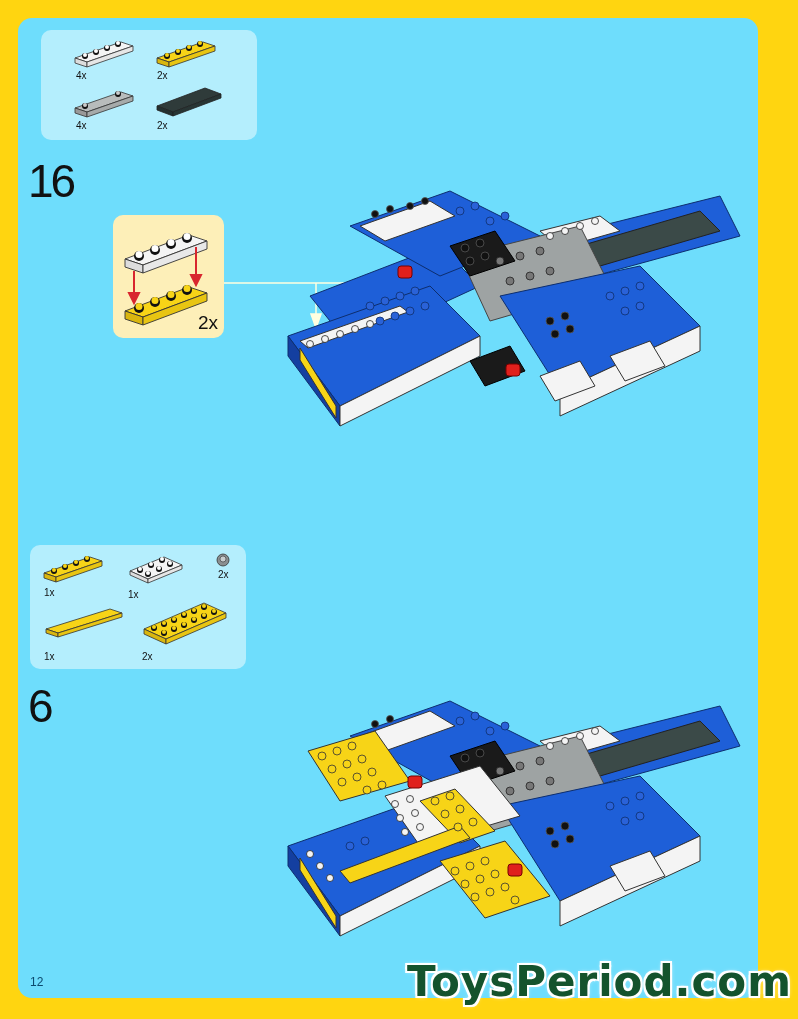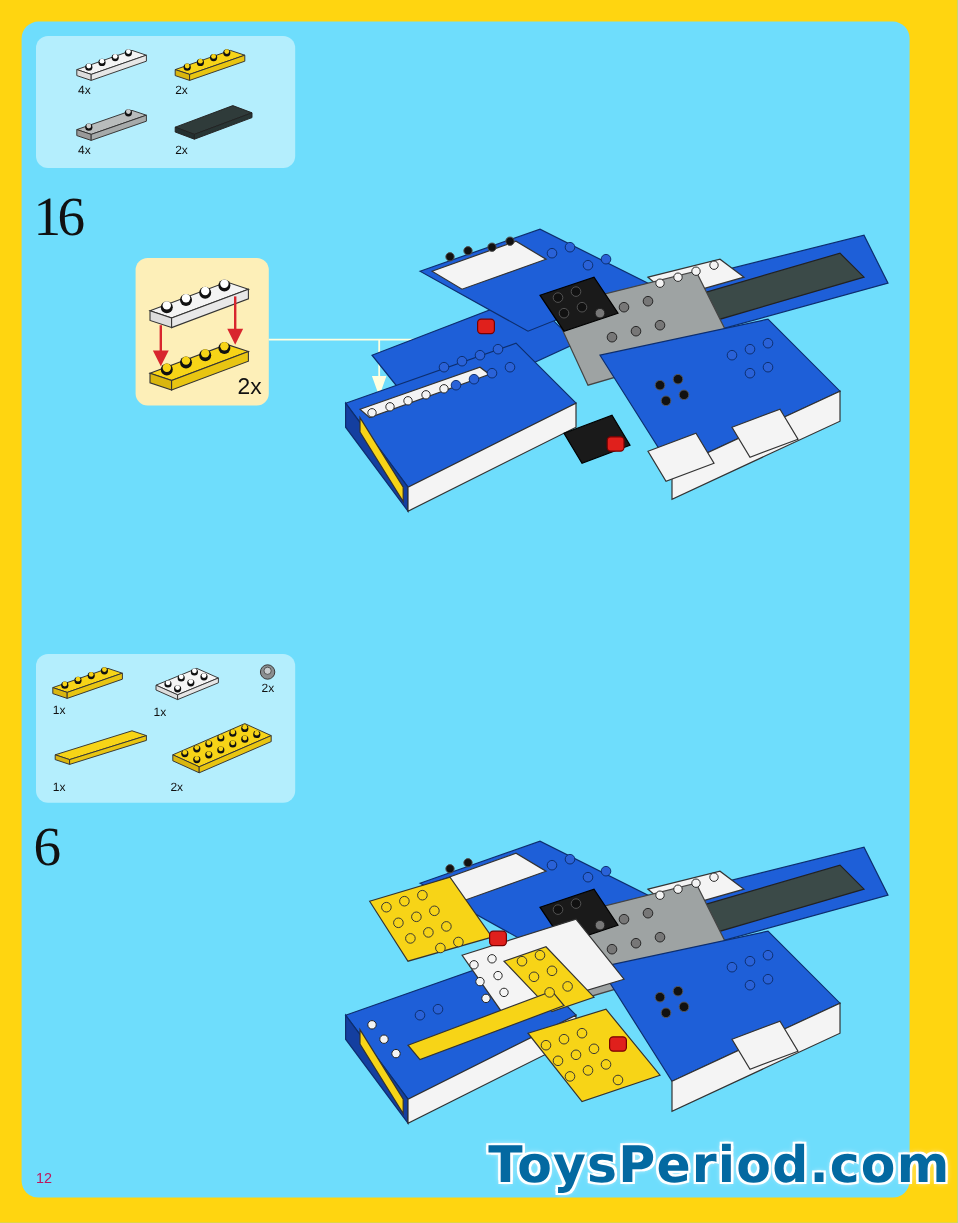--- a/index.html
+++ b/index.html
@@ -21,51 +21,51 @@
     border-radius: 10px;
   }
   .qty {
     position: absolute;
     font-size: 10px; color: #111;
     font-family: "Liberation Sans", sans-serif;
   }
   .step-num {
     position: absolute;
     font-size: 46px; color: #111;
-    font-family: Liberation Serif, serif;
+    font-family: Liberation Sans, sans-serif;
     letter-spacing: -3px;
     line-height: 1;
   }
   .sub-box {
     position: absolute;
     background: #FDEFB8;
     border-radius: 10px;
   }
   .sub-qty {
     position: absolute; font-size: 19px; color: #111;
   }
   .page-num {
-    position: absolute; font-size: 12px; color: #be185d;
+    position: absolute; font-size: 12px; color: #0c4a6e;
   }
   .watermark {
-    position: absolute; right: 6px; bottom: 24px;
+    position: absolute; right: 6px; bottom: 13px;
     font-size: 42px; font-weight: bold;
     font-family: "DejaVu Sans", sans-serif;
-    color: #0369a1;
+    color: #14532d;
     letter-spacing: 1px;
     text-shadow: 0 0 3px #fff, 0 0 5px #fff, 2px 2px 0 #fff, -2px -2px 0 #fff, 2px -2px 0 #fff, -2px 2px 0 #fff;
   }
   svg { position: absolute; overflow: visible; }
 </style>
 </head>
 <body>
 
 <div class="page">
 
-  <div class="parts-box" style="left:12px; top:12px; width:216px; height:110px;">
+  <div class="parts-box" style="left:23px; top:12px; width:216px; height:110px;">
 
     <svg style="left:32px; top:10px;" width="62" height="30" viewBox="0 0 62 30">
       <polygon points="2,18 48,2 60,6 14,22" fill="#F4F4F4" stroke="#333" stroke-width="0.8"></polygon>
       <polygon points="2,18 14,22 14,27 2,23" fill="#DDD" stroke="#333" stroke-width="0.8"></polygon>
       <polygon points="14,22 60,6 60,11 14,27" fill="#E6E6E6" stroke="#333" stroke-width="0.8"></polygon>
       <g fill="#111">
           <circle cx="12" cy="16" r="3"></circle>
           <circle cx="23" cy="12" r="3"></circle>
           <circle cx="34" cy="8" r="3"></circle>
           <circle cx="45" cy="4" r="3"></circle>

